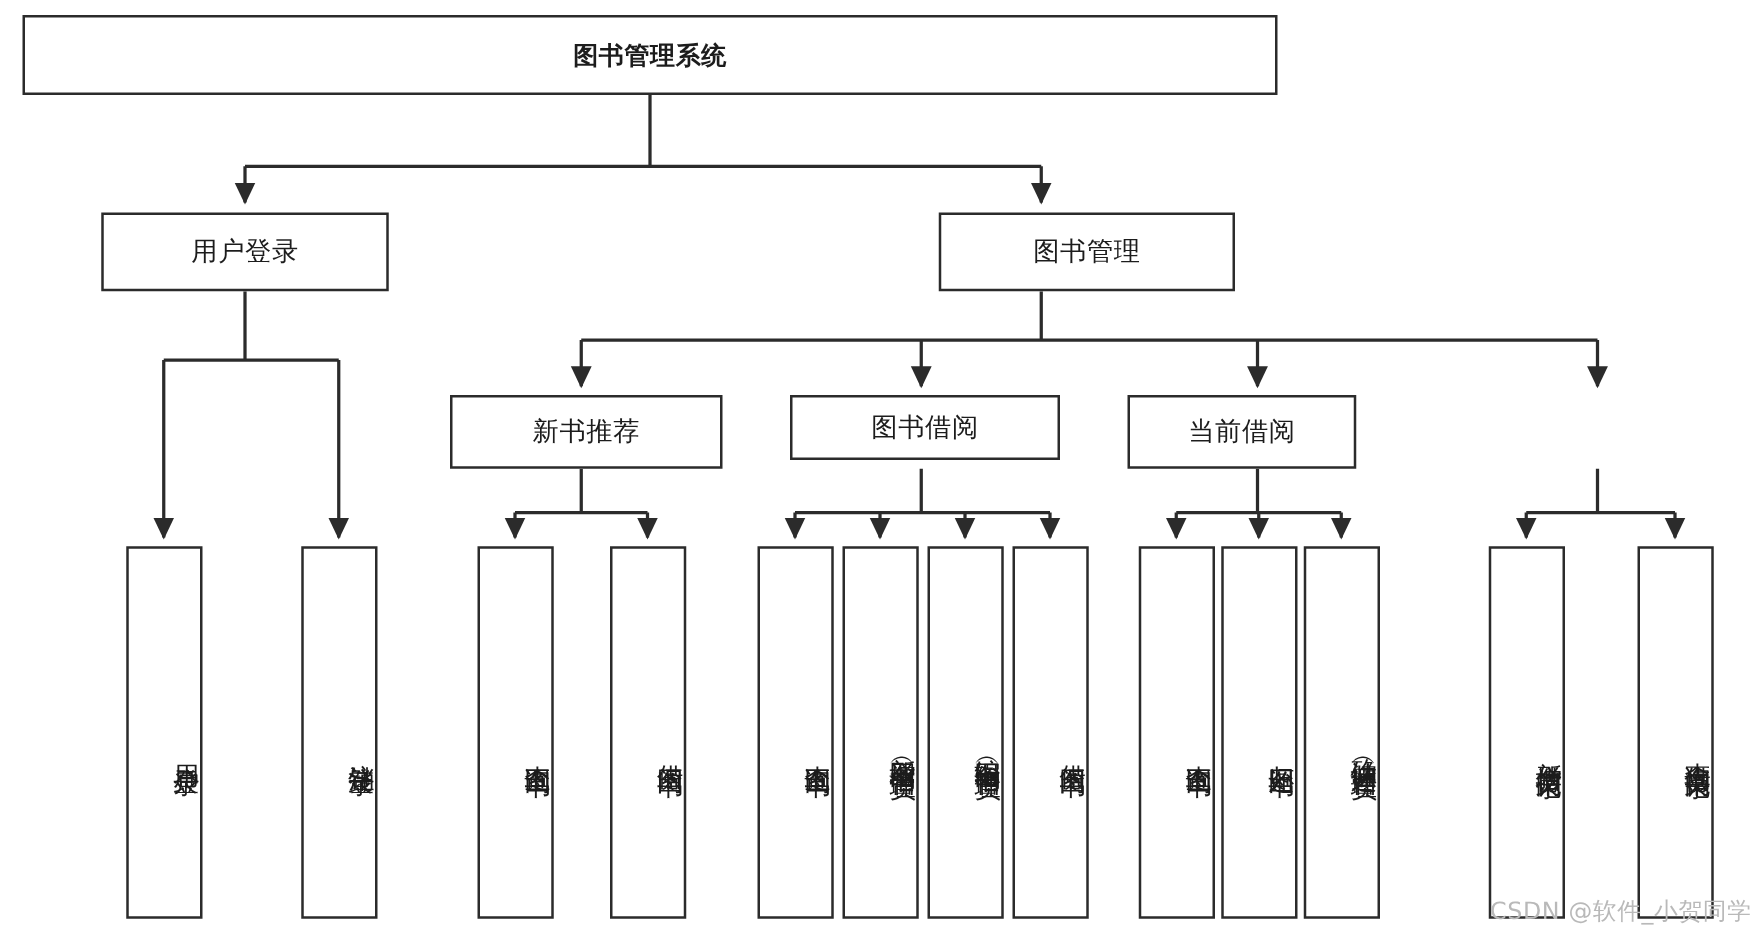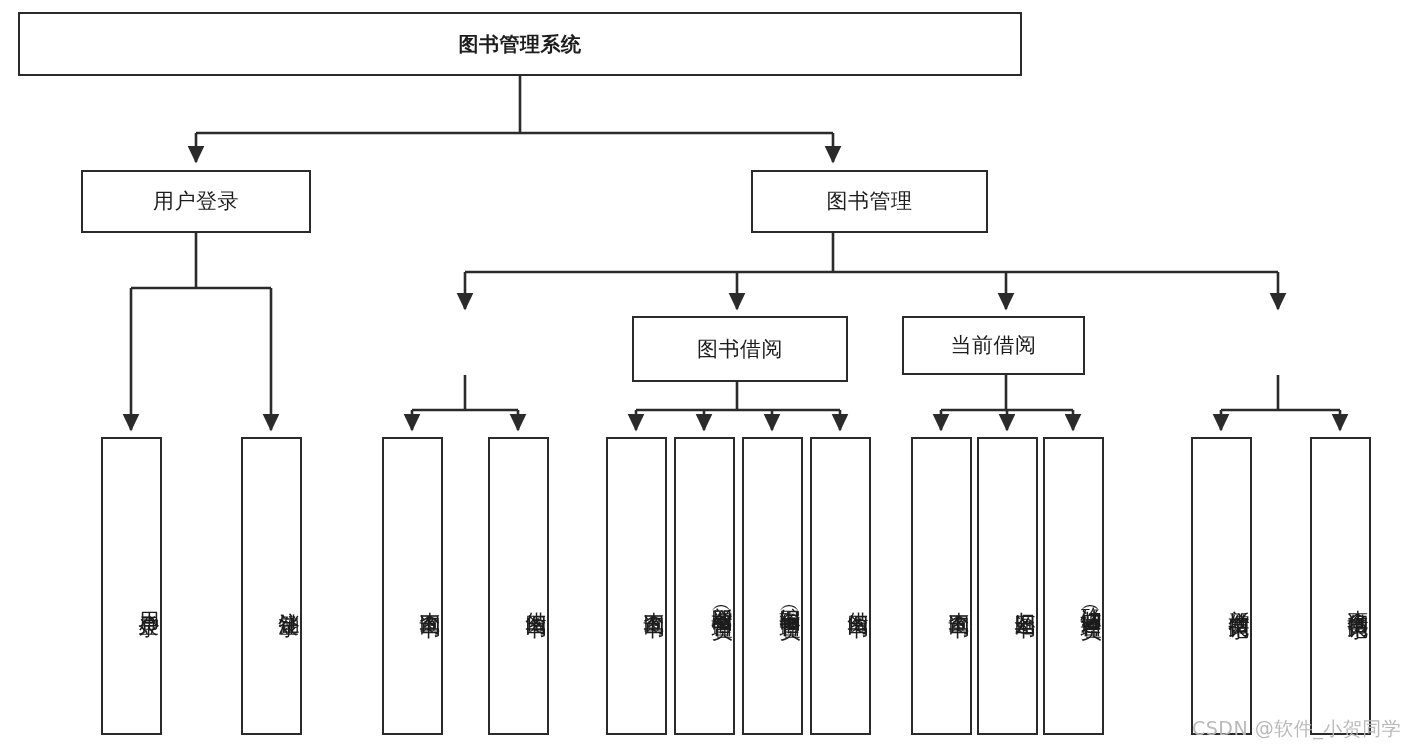--- a/index.html
+++ b/index.html
@@ -126,21 +126,24 @@
     <span>图书管理系统</span>
   </div>
 
   <div class="node" style="left:81px; top:170px; width:230px; height:63px;">
     <span>用户登录</span>
   </div>
   <div class="node" style="left:711px; top:170px; width:237px; height:63px;margin-left:40px;">
     <span>图书管理</span>
   </div>
 
-  <div class="node" style="left:632px; top:316px; width:216px; height:66px;">
+  <div class="node" style="left:360px; top:316px; width:218px; height:59px;">
+    <span>新书推荐</span>
+  </div>
+  <div class="node" style="left:632px; top:316px; width:216px; height:52px;">
     <span>图书借阅</span>
   </div>
   <div class="node" style="left:902px; top:316px; width:183px; height:59px;">
     <span>当前借阅</span>
   </div>
 
   <div class="node leaf" style="left:101px; top:437px; width:61px; height:298px;">
     <span class="vlabel">用户登录</span>
   </div>
   <div class="node leaf" style="left:241px; top:437px; width:61px; height:298px;">

